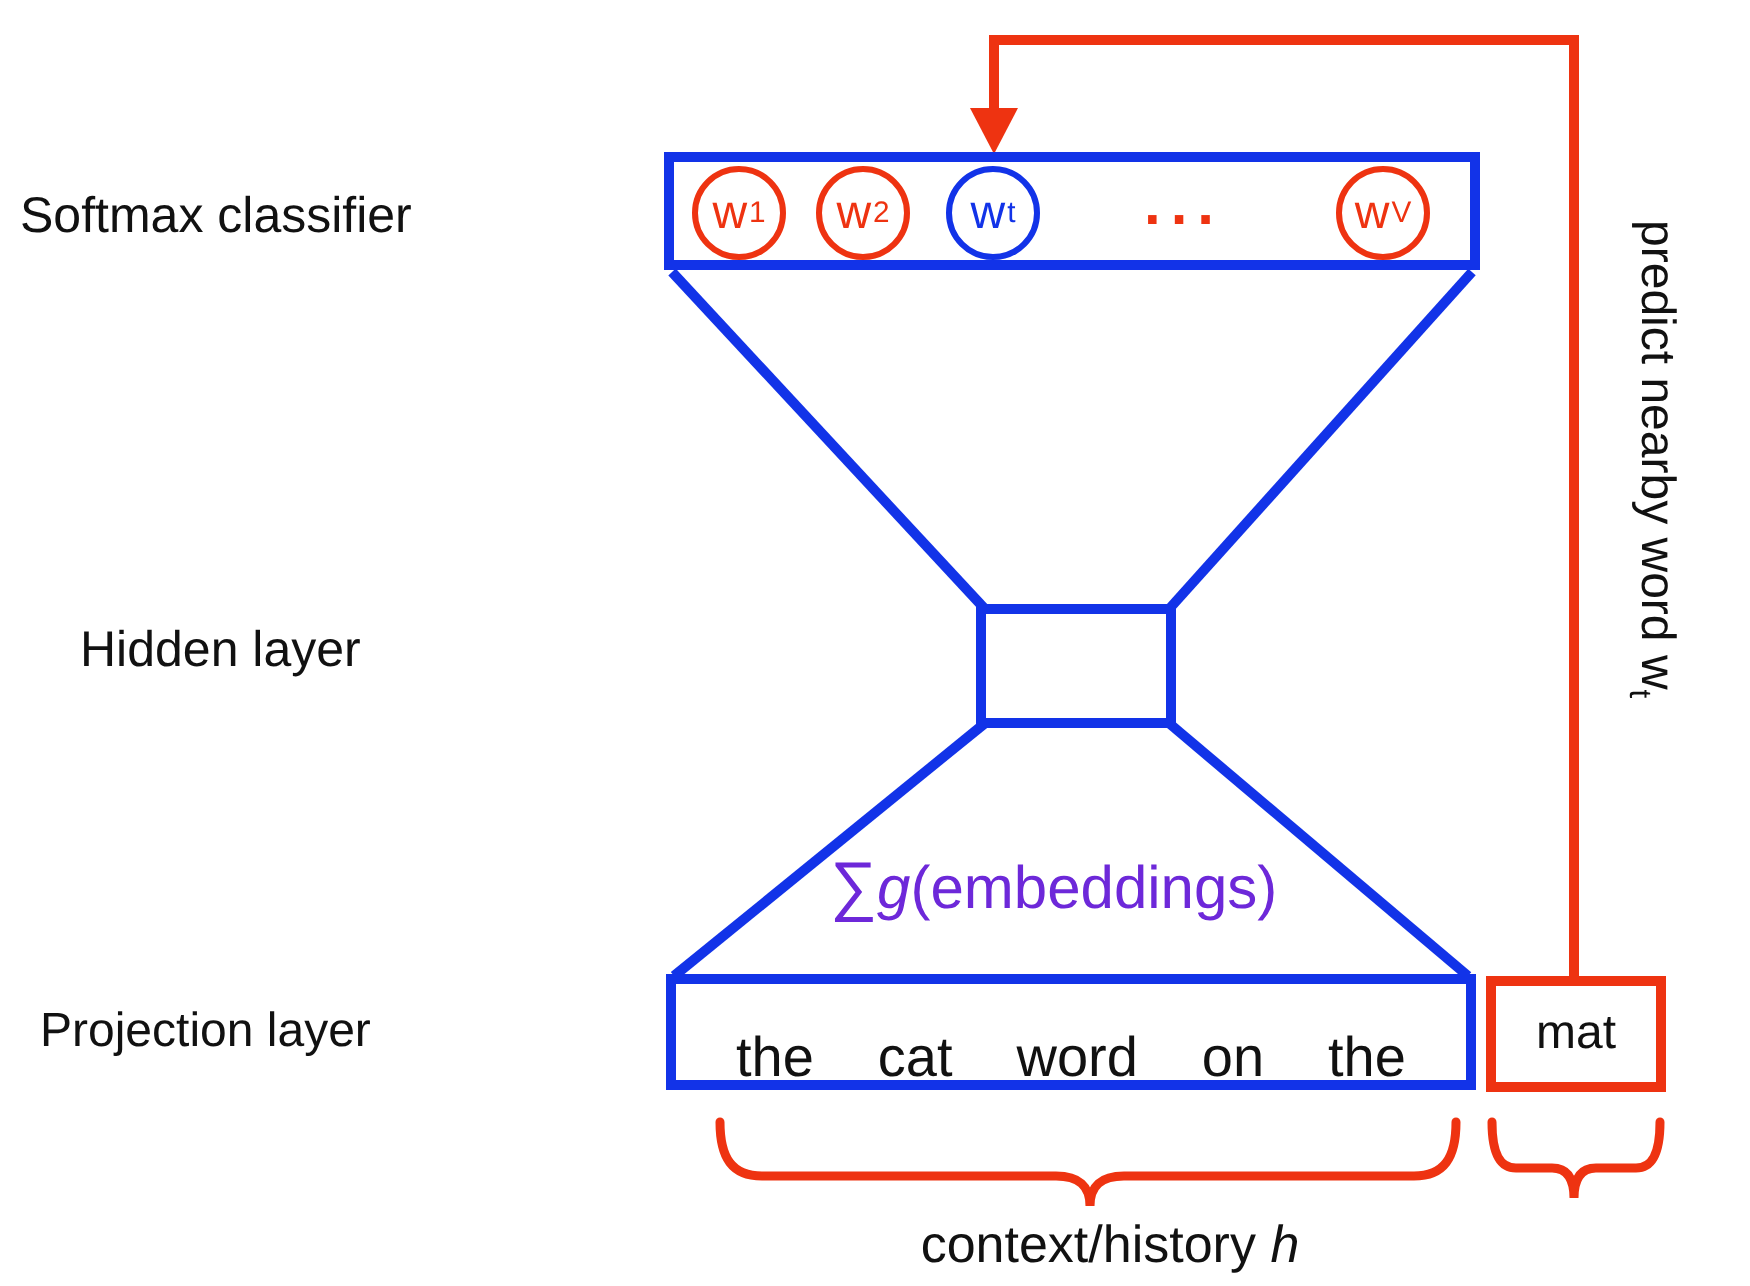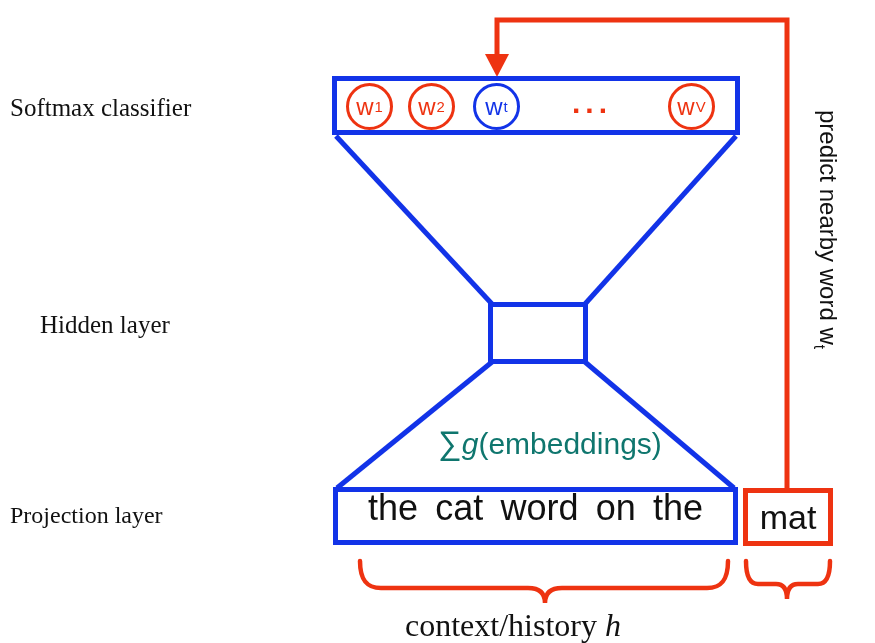--- a/index.html
+++ b/index.html
@@ -4,21 +4,21 @@
 <style>
   html,body{margin:0;padding:0;background:#ffffff;}
   #canvas{
     position:relative;
     width:875px;height:643px;
     background:#ffffff;
     font-family:"Liberation Sans", sans-serif;
     color:#111111;
     overflow:hidden;
   }
-  .abs{position:absolute;font-family:Liberation Serif, serif;}
+  .abs{position:absolute;}
   .layer-label{
     font-size:25px;
     color:#111111;
     white-space:nowrap;
   }
   .blue-rect{
     position:absolute;
     box-sizing:border-box;
     border:5px solid #1233e8;
     background:#ffffff;
@@ -43,57 +43,55 @@
   .node-circle sub{font-size:62%;line-height:0;margin-left:1px;}
   .ellipsis{
     position:absolute;
     color:#ee3311;
     font-size:30px;
     font-weight:bold;
     letter-spacing:5px;
   }
   .formula{
     position:absolute;
-    left:395px;top:424px;width:310px;
-    text-align:center;
+    left:415px;top:424px;width:310px;
     font-size:30px;
-    color:#0f766e;
+    color:#6d28d9;
     white-space:nowrap;
   }
   .formula .sum{font-size:33px;}
   .formula .g{font-style:italic;}
   .word-row{
     position:absolute;
     left:338px;top:487px;width:395px;height:58px;
-    display:flex;align-items:flex-start;justify-content:space-between;
+    display:flex;align-items:flex-end;justify-content:space-between;
     padding:0 30px;
     box-sizing:border-box;
-    font-size:36px;
+    font-size:28px;
   }
   .mat-text{
     position:absolute;
     left:743px;top:488px;width:90px;height:58px;
     display:flex;align-items:center;justify-content:center;
-    font-size:34px;
+    font-size:24px;
   }
   .vertical-note{
     position:absolute;
     left:842px;top:110px;width:300px;
     transform:rotate(90deg);
     transform-origin:left top;
     font-size:24px;
     white-space:nowrap;
   }
   .vertical-note sub{font-size:65%;}
   .brace-label{
     position:absolute;
-    font-size:32px;
-    text-align:left;
+    font-size:26px;
+    text-align:center;
     white-space:nowrap;
-    font-family:Liberation Serif, serif;
   }
   .brace-label .var{font-style:italic;}
   .brace-label sub{font-size:65%;font-style:italic;}
   svg{position:absolute;left:0;top:0;}
 </style>
 </head>
 <body>
 
 <div id="canvas">
 
@@ -108,21 +106,21 @@
     <path d="M787,489 L787,20 L497,20 L497,58" stroke="#ee3311" stroke-width="5" fill="none"></path>
     <polygon points="485,54 509,54 497,77" fill="#ee3311"></polygon>
 
     <path d="M360,561 C360,579 366,588 381,588 L528,588 Q545,588 545,603 Q545,588 562,588 L707,588 C722,588 728,579 728,561" stroke="#ee3311" stroke-width="4.5" fill="none" stroke-linecap="round"></path>
 
     <path d="M746,561 C746,577 750,584 758,584 L776,584 Q787,584 787,599 Q787,584 798,584 L818,584 C826,584 830,577 830,561" stroke="#ee3311" stroke-width="4.5" fill="none" stroke-linecap="round"></path>
   </svg>
 
   <div class="abs layer-label" style="left:10px;top:94px;">Softmax classifier</div>
   <div class="abs layer-label" style="left:10px;top:311px;margin-left:30px;">Hidden layer</div>
-  <div class="abs layer-label" style="left:10px;top:502px;font-size:24px;">Projection layer</div>
+  <div class="abs layer-label" style="left:20px;top:502px;font-size:24px;">Projection layer</div>
 
   <div class="blue-rect" style="left:332px;top:76px;width:408px;height:59px;"></div>
 
   <div class="node-circle node-red" style="left:346px;top:83px;">
     <span>w</span>
       <sub>1</sub>
   </div>
   <div class="node-circle node-red" style="left:408px;top:83px;">
     <span>w</span>
       <sub>2</sub>

